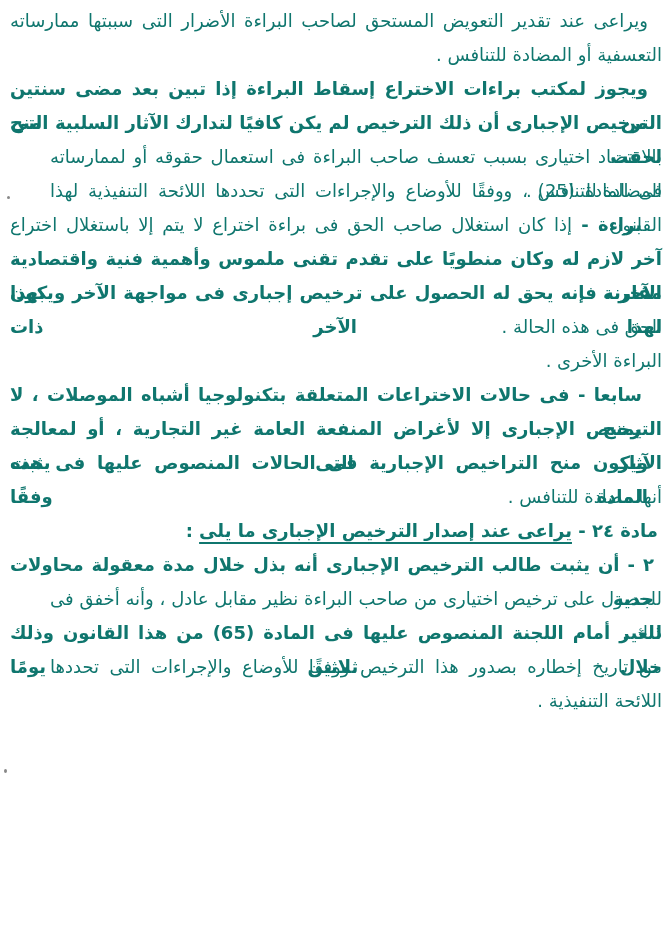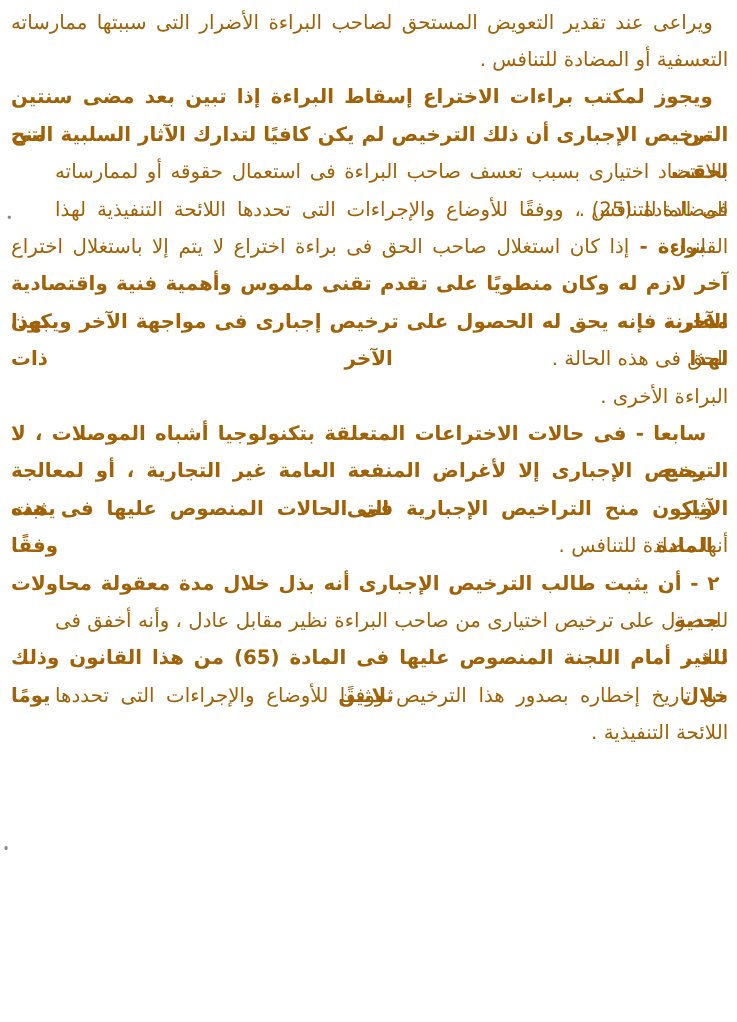--- a/index.html
+++ b/index.html
@@ -6,21 +6,21 @@
     margin: 0;
     padding: 0;
     background: #ffffff;
   }
   .page {
     position: relative;
     width: 670px;
     height: 929px;
     box-sizing: border-box;
     background: #ffffff;
-    color: #a16207;
+    color: #0f766e;
     direction: rtl;
     padding: 4px 8px 0 10px;
     font-family: "DejaVu Sans", sans-serif;
     overflow: hidden;
   }
   .text-column {
     width: 100%;
   }
   .line {
     font-size: 18px;
@@ -70,20 +70,21 @@
       <div class="line end"><span>فى المادة (25) ، ووفقًا للأوضاع والإجراءات التى تحددها اللائحة التنفيذية لهذا القانون .</span></div>
       <div class="line" style="padding-right: 20px;"><span class="label">براءة - </span><span>إذا كان استغلال صاحب الحق فى براءة اختراع لا يتم إلا باستغلال اختراع</span></div>
       <div class="line bold"><span>آخر لازم له وكان منطويًا على تقدم تقنى ملموس وأهمية فنية واقتصادية مقارنة بهذا</span></div>
       <div class="line bold"><span>الآخر ، فإنه يحق له الحصول على ترخيص إجبارى فى مواجهة الآخر ويكون لهذا الآخر ذات</span></div>
       <div class="line end"><span>الحق فى هذه الحالة .</span></div>
       <div class="line end"><span>البراءة الأخرى .</span></div>
       <div class="line bold" style="padding-right: 20px;"><span class="label">سابعا - </span><span>فى حالات الاختراعات المتعلقة بتكنولوجيا أشباه الموصلات ، لا يمنح</span></div>
       <div class="line bold"><span>الترخيص الإجبارى إلا لأغراض المنفعة العامة غير التجارية ، أو لمعالجة الآثار التى يثبت</span></div>
       <div class="line bold" style="padding-right: 14px;"><span>ويكون منح التراخيص الإجبارية فى الحالات المنصوص عليها فى هذه المادة وفقًا</span></div>
       <div class="line end"><span>أنها مضادة للتنافس .</span></div>
+      <div class="line bold end" style="padding-right: 4px;"><span class="label">مادة ٢٤ - </span><span class="underline">يراعى عند إصدار الترخيص الإجبارى ما يلى</span> :</div>
       <div class="line bold" style="padding-right: 8px;"><span>٢ - أن يثبت طالب الترخيص الإجبارى أنه بذل خلال مدة معقولة محاولات جدية</span></div>
       <div class="line end"><span>للحصول على ترخيص اختيارى من صاحب البراءة نظير مقابل عادل ، وأنه أخفق فى ذلك .</span></div>
       <div class="line bold"><span>للغير أمام اللجنة المنصوص عليها فى المادة (65) من هذا القانون وذلك خلال ثلاثين يومًا</span></div>
       <div class="line end"><span>من تاريخ إخطاره بصدور هذا الترخيص ووفقًا للأوضاع والإجراءات التى تحددها اللائحة التنفيذية .</span></div>
     </div>
   <div class="artifact a1"></div>
   <div class="artifact a2"></div>
 </div>
 
 </body></html>

